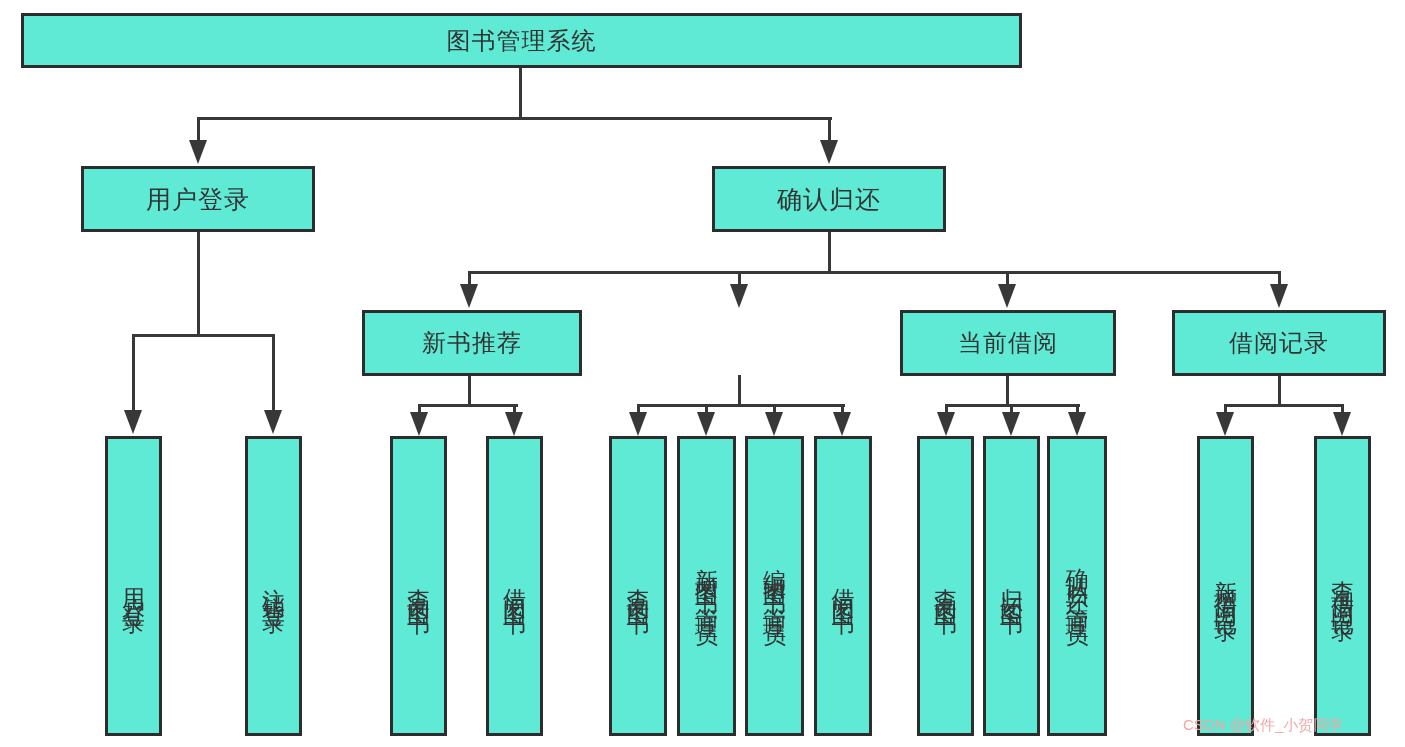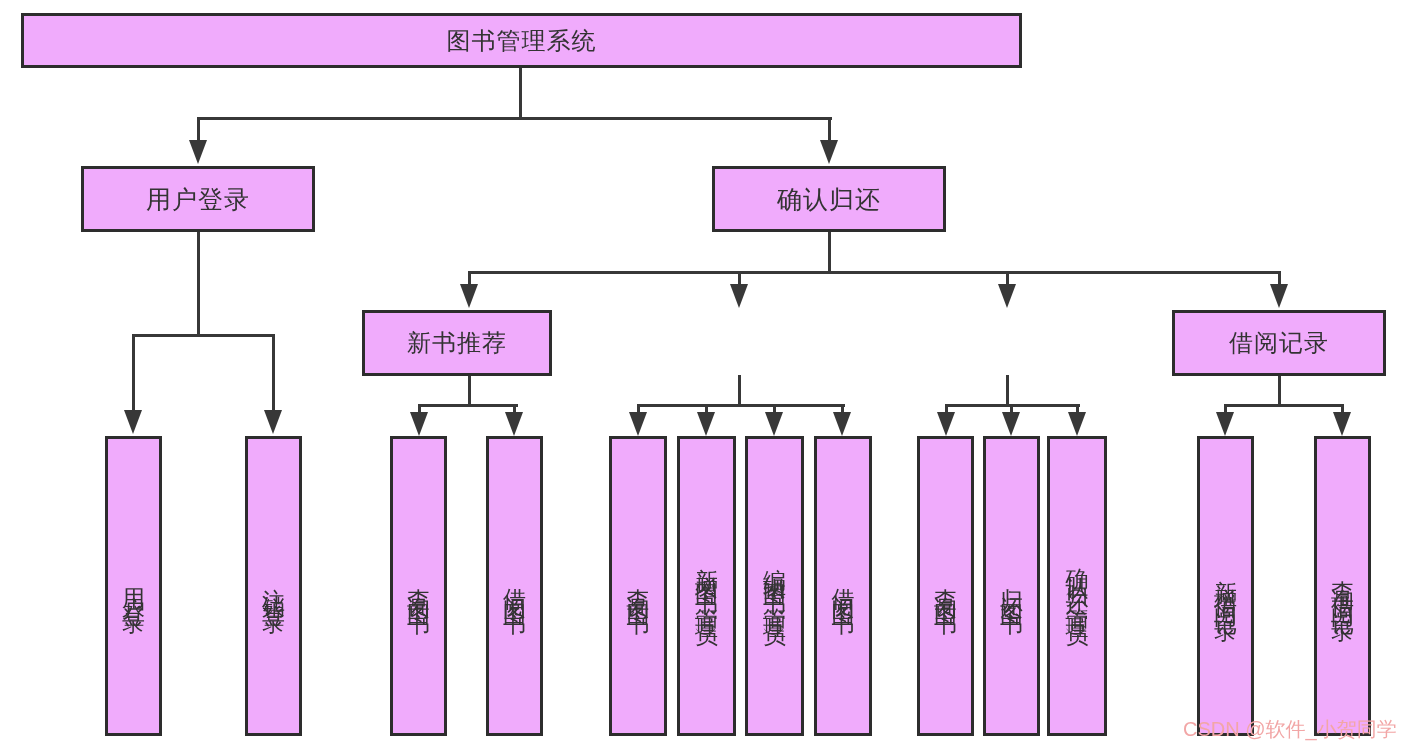--- a/index.html
+++ b/index.html
@@ -9,21 +9,21 @@
     height: 747px;
     background: #ffffff;
     overflow: hidden;
     font-family: "Liberation Sans", sans-serif;
     color: #333333;
   }
   .box {
     position: absolute;
     box-sizing: border-box;
     border: 3px solid #2d2d2d;
-    background: #f0abfc;
+    background: #5eead4;
     display: flex;
     align-items: center;
     justify-content: center;
     color: #333333;
   }
   .hlabel { font-size: 24px; letter-spacing: 1px; white-space: nowrap; }
   .lv2 .hlabel { font-size: 25px; }
   .leaf .vlabel {
     writing-mode: vertical-lr;
     text-orientation: mixed;
@@ -37,21 +37,21 @@
     position: absolute;
     width: 0; height: 0;
     border-left: 9px solid transparent;
     border-right: 9px solid transparent;
     border-top: 24px solid #383838;
   }
   #watermark {
     position: absolute;
     left: 1183px;
     top: 716px;
-    font-size: 20px;
+    font-size: 15px;
     color: #f2a6a6;
     white-space: nowrap;
     z-index: 5;
   }
 </style>
 </head>
 <body>
 
 <div id="canvas">
 
@@ -118,22 +118,25 @@
     <span class="hlabel">图书管理系统</span>
   </div>
 
   <div class="box lv2" style="left:81px;top:166px;width:234px;height:66px">
     <span class="hlabel">用户登录</span>
   </div>
   <div class="box lv2" style="left:712px;top:166px;width:234px;height:66px">
     <span class="hlabel">确认归还</span>
   </div>
 
-  <div class="box lv3" style="left:362px;top:310px;width:190px;height:66px">
+  <div class="box lv3" style="left:362px;top:310px;width:220px;height:66px">
     <span class="hlabel">新书推荐</span>
+  </div>
+  <div class="box lv3" style="left:900px;top:310px;width:216px;height:66px">
+    <span class="hlabel">当前借阅</span>
   </div>
   <div class="box lv3" style="left:1172px;top:310px;width:214px;height:66px">
     <span class="hlabel">借阅记录</span>
   </div>
 
   <div class="box leaf" style="left:105px;top:436px;width:57px;height:300px">
     <span class="vlabel">用户登录</span>
   </div>
   <div class="box leaf" style="left:245px;top:436px;width:57px;height:300px">
     <span class="vlabel">注销登录</span>

